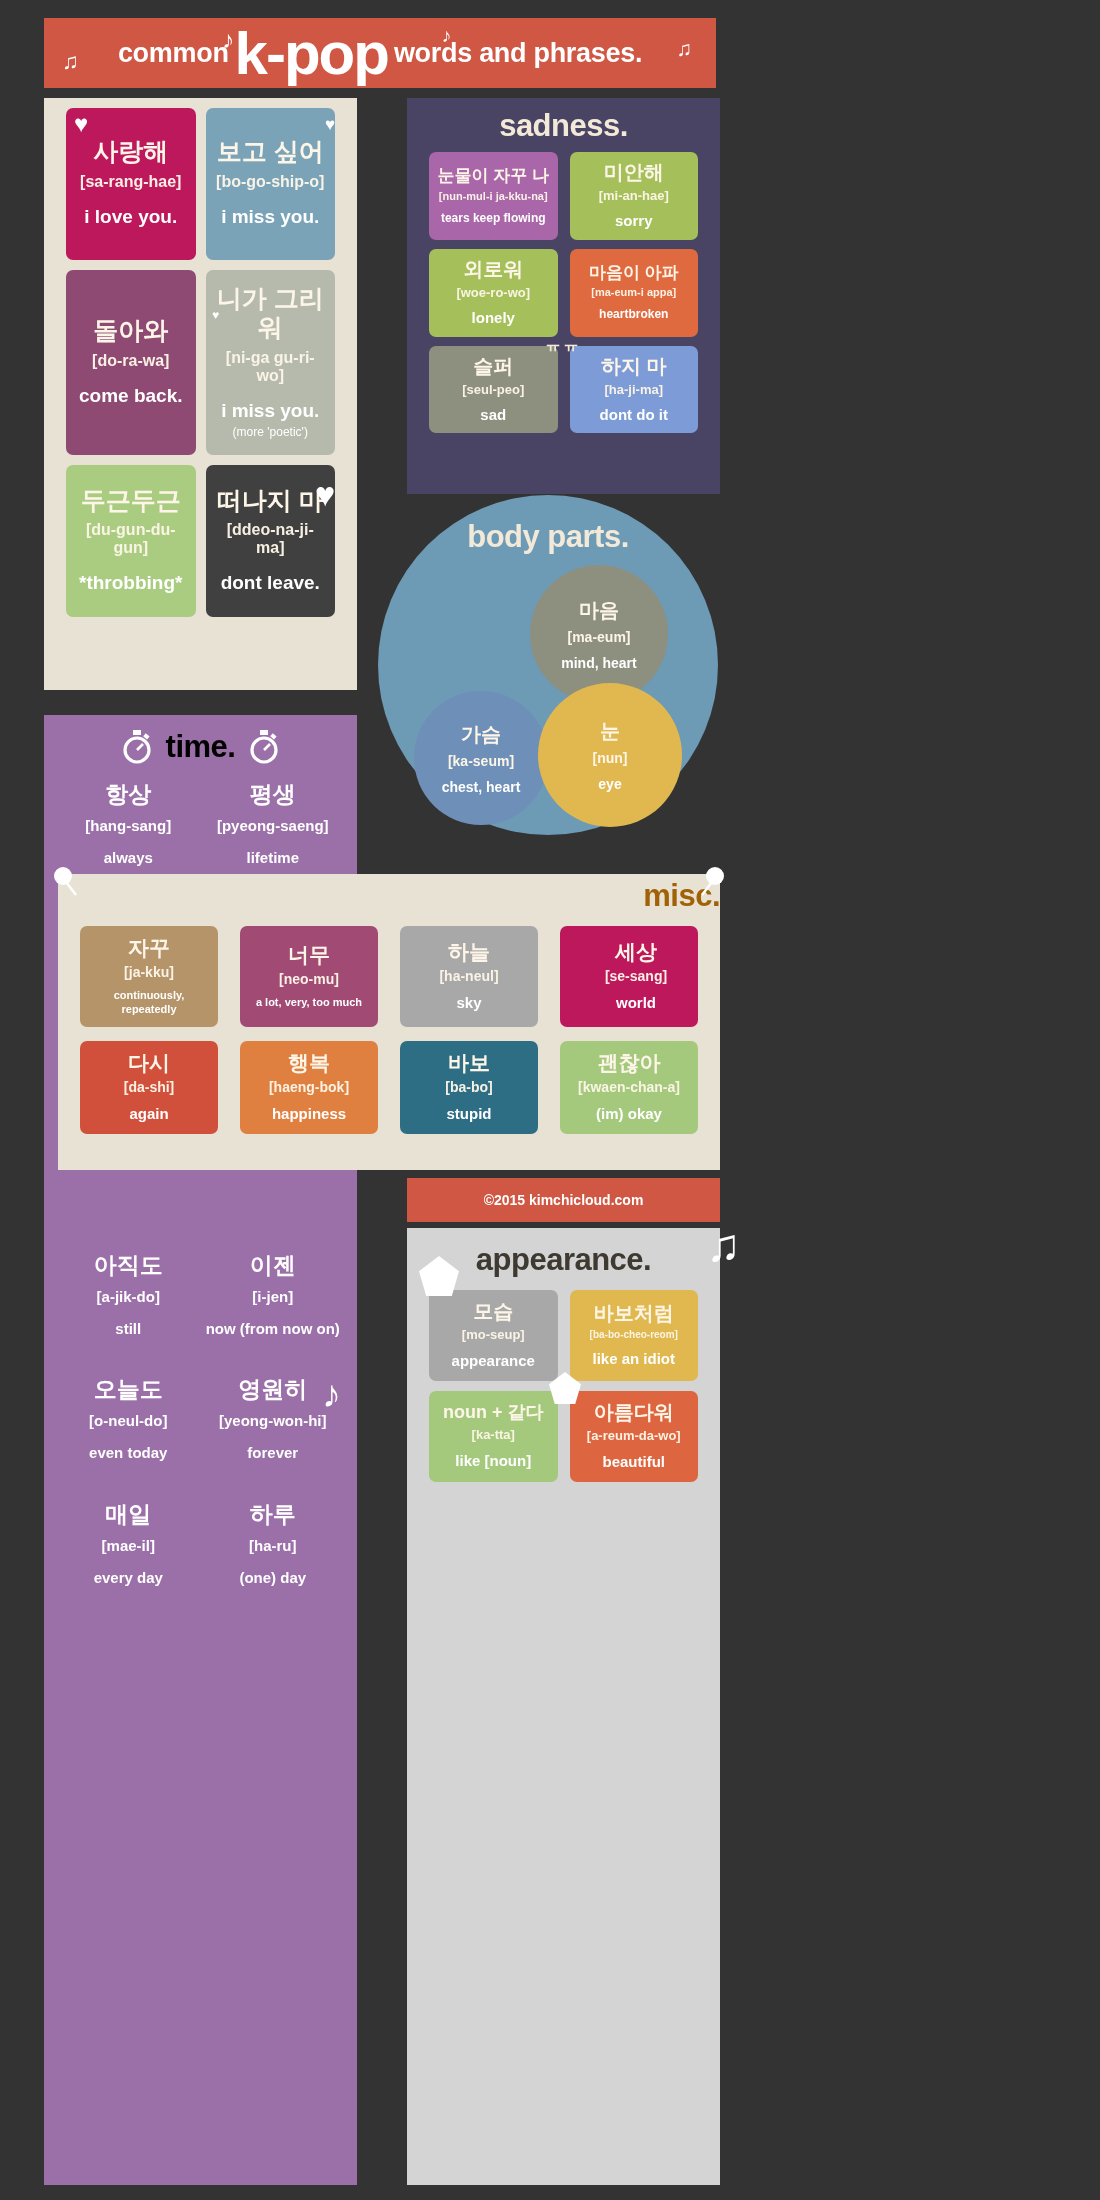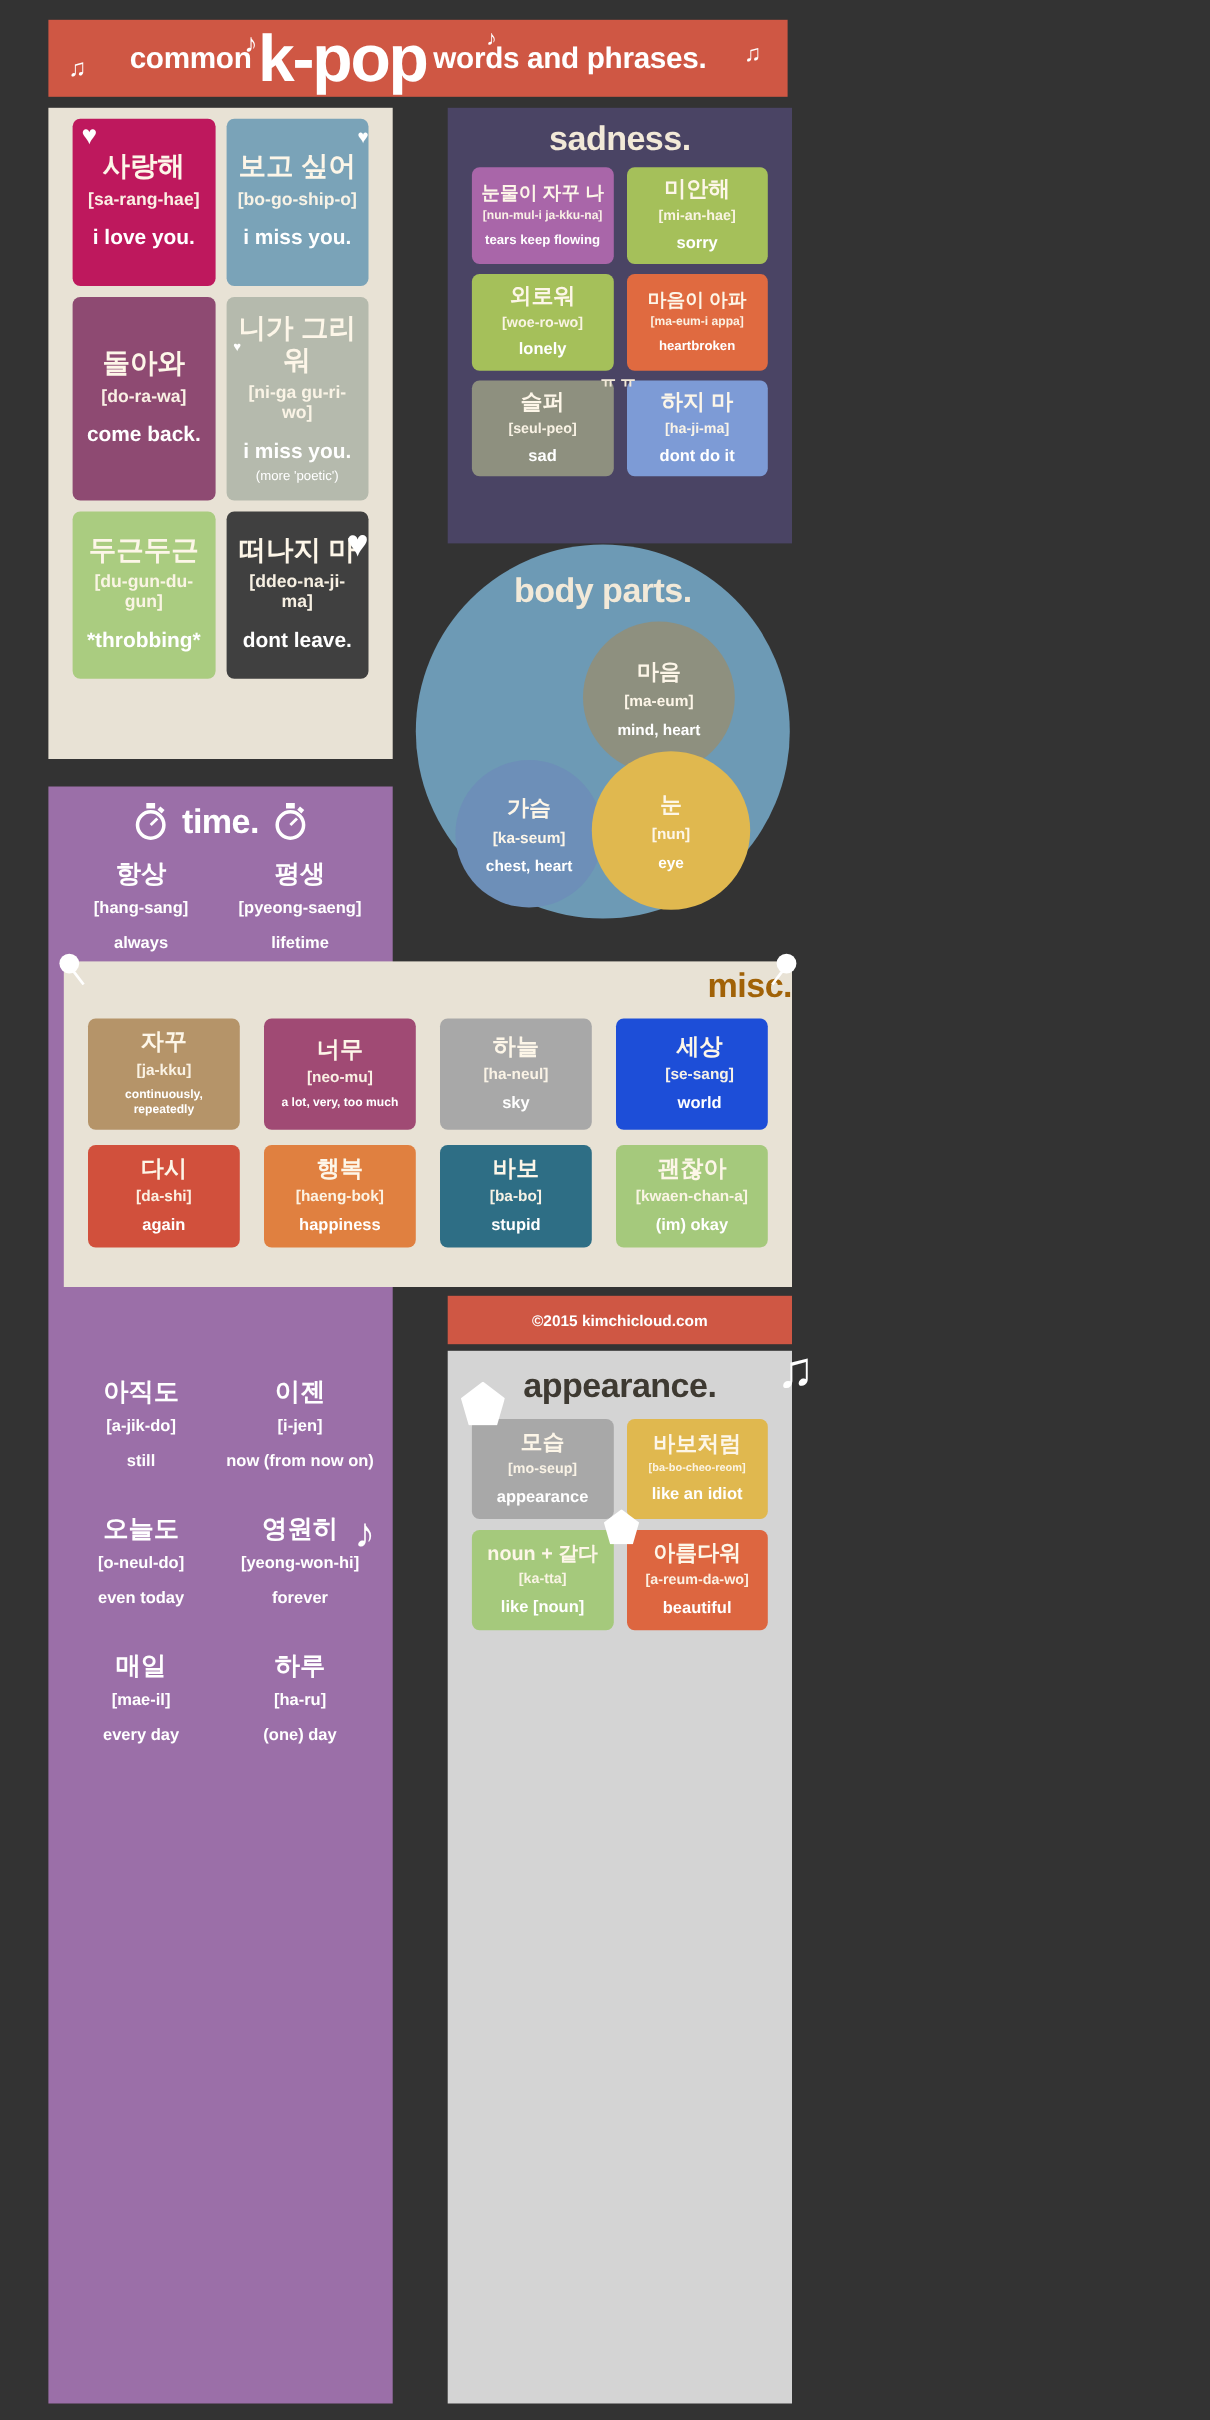--- a/index.html
+++ b/index.html
@@ -86,21 +86,21 @@
   .bubble .rom { font-size: 14px; font-weight:bold; margin-top:5px; color:#fdf6e8; }
   .bubble .en { font-size: 14px; font-weight:bold; margin-top:10px; }
 
   
   #time {
     position:absolute; left: 44px; top: 715px; width: 313px; height: 1470px;
     background: #9B6FA8;
   }
   #time .title-row {
     display:flex; align-items:center; justify-content:center; gap:14px; padding-top:14px;
-    color:#ffffff; font-size: 31px; font-weight:bold; letter-spacing:-.5px;
+    color:#000000; font-size: 31px; font-weight:bold; letter-spacing:-.5px;
   }
   #time-top { display:grid; grid-template-columns:1fr 1fr; padding: 14px 12px 0; text-align:center; }
   #time-bottom { display:grid; grid-template-columns:1fr 1fr; gap: 36px 0; padding: 14px 12px 0; text-align:center; }
   .tword .kr { font-size: 23px; font-weight:bold; color:#ffffff; }
   .tword .rom { font-size: 15px; font-weight:bold; color:#ffffff; margin-top:7px; }
   .tword .en { font-size: 15px; font-weight:bold; color:#ffffff; margin-top: 14px; line-height:1.3; }
 
   
   #misc {
     position:absolute; left: 58px; top: 874px; width: 662px; height: 296px;
@@ -335,21 +335,21 @@
         <div class="card" style="background: rgb(160, 74, 116);">
           <span class="kr tiny">너무</span>
           <span class="rom tiny">[neo-mu]</span>
           <span class="en sm tiny">a lot, very, too much</span>
         </div>
         <div class="card" style="background: rgb(168, 168, 168);">
           <span class="kr">하늘</span>
           <span class="rom">[ha-neul]</span>
           <span class="en">sky</span>
         </div>
-        <div class="card" style="background: #1d4ed8; padding-left: 20px;">
+        <div class="card" style="background: #be185d; padding-left: 20px;">
           <span class="kr">세상</span>
           <span class="rom">[se-sang]</span>
           <span class="en">world</span>
         </div>
         <div class="card" style="background: rgb(209, 80, 60);">
           <span class="kr">다시</span>
           <span class="rom">[da-shi]</span>
           <span class="en">again</span>
         </div>
         <div class="card" style="background: rgb(224, 128, 64);">

